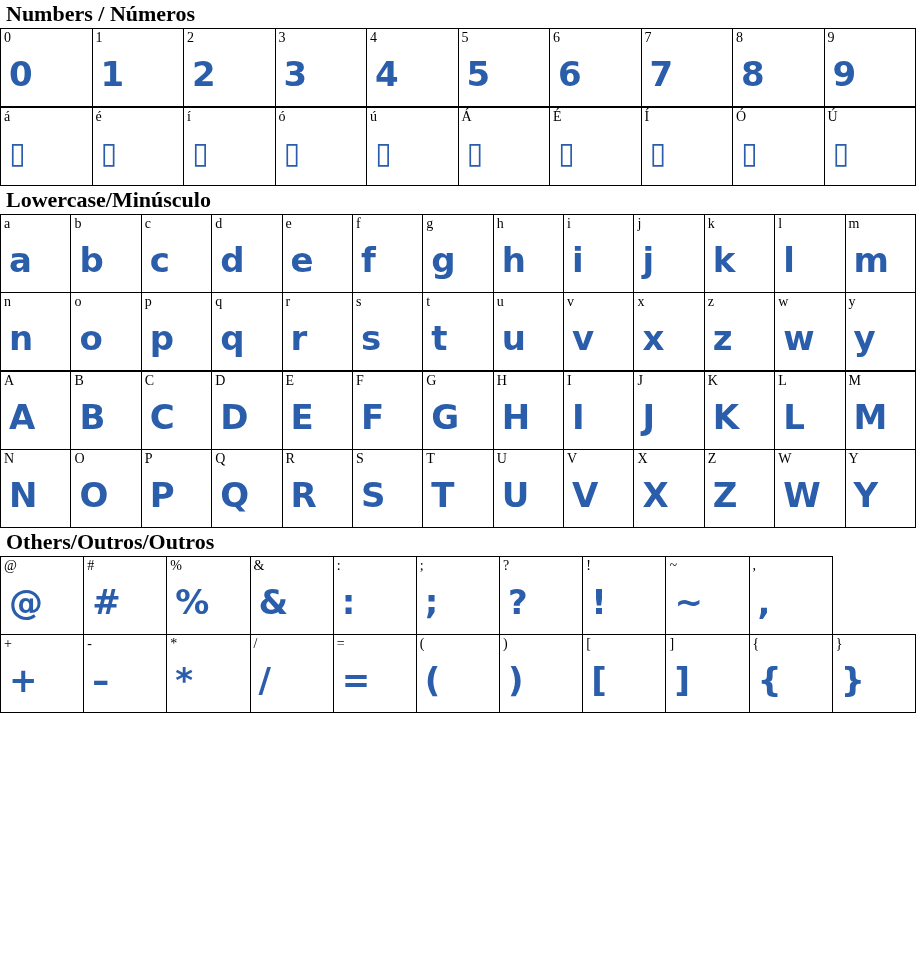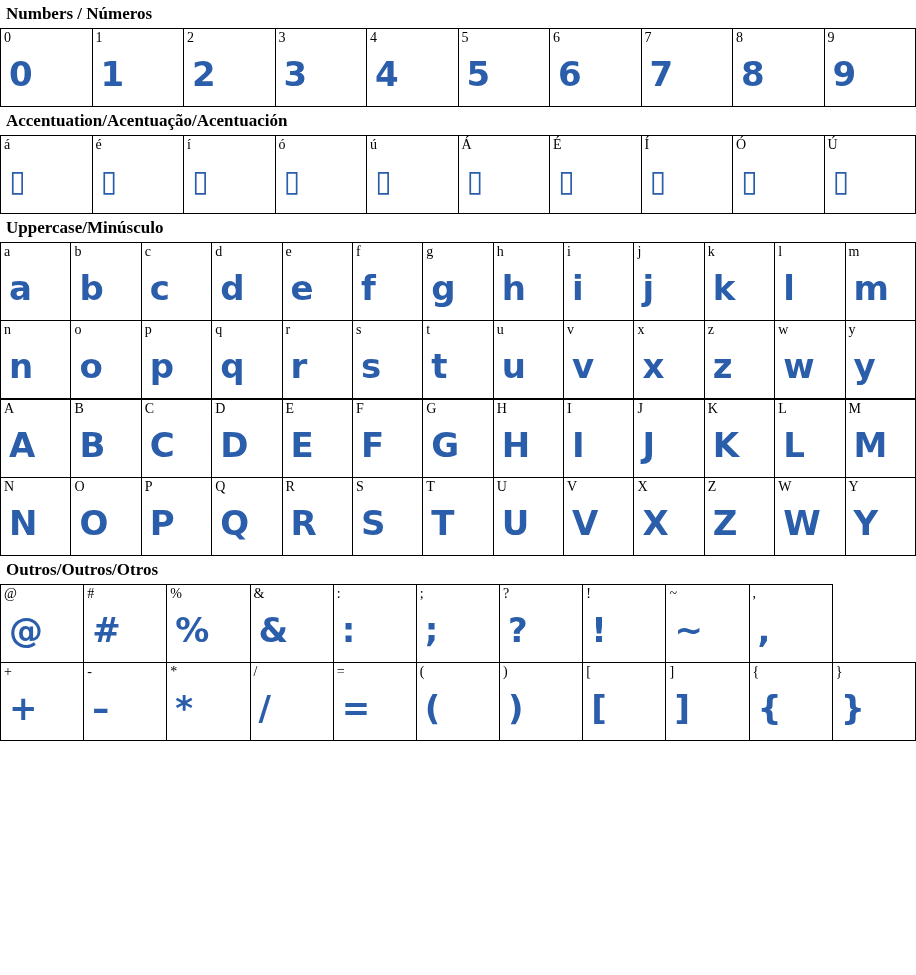--- a/index.html
+++ b/index.html
@@ -14,21 +14,21 @@
     color: #000000;
     position: relative;
     overflow: hidden;
   }
   .page {
     width: 916px;
     position: relative;
   }
   h2.section-title {
     font-family: "Liberation Serif", serif;
-    font-size: 17px;
+    font-size: 22px;
     font-weight: bold;
     margin: 0;
     padding: 4px 0 4px 6px;
     line-height: 20px;
     color: #000;
   }
   table.glyph-table {
     border-collapse: collapse;
     width: 916px;
     table-layout: fixed;
@@ -137,21 +137,20 @@
               <span class="cell-label">8</span>
               <span class="cell-glyph" style="color: rgb(42, 93, 170);">8</span>
             </td>
             <td>
               <span class="cell-label">9</span>
               <span class="cell-glyph" style="color: rgb(42, 93, 170);">9</span>
             </td>
           </tr>
         </tbody>
       </table>
-      <h2 class="section-title">Accentuation/Acentuação/Acentuación</h2>
       <table class="glyph-table">
         <colgroup>
           <col style="width: 10%;">
           <col style="width: 10%;">
           <col style="width: 10%;">
           <col style="width: 10%;">
           <col style="width: 10%;">
           <col style="width: 10%;">
           <col style="width: 10%;">
           <col style="width: 10%;">
@@ -196,21 +195,21 @@
               <span class="cell-label">Ó</span>
               <span class="cell-glyph missing" style="color: rgb(42, 93, 170);">▯</span>
             </td>
             <td>
               <span class="cell-label">Ú</span>
               <span class="cell-glyph missing" style="color: rgb(42, 93, 170);">▯</span>
             </td>
           </tr>
         </tbody>
       </table>
-      <h2 class="section-title">Uppercase/Minúsculo</h2>
+      <h2 class="section-title">Lowercase/Minúsculo</h2>
       <table class="glyph-table">
         <colgroup>
           <col style="width: 7.69231%;">
           <col style="width: 7.69231%;">
           <col style="width: 7.69231%;">
           <col style="width: 7.69231%;">
           <col style="width: 7.69231%;">
           <col style="width: 7.69231%;">
           <col style="width: 7.69231%;">
           <col style="width: 7.69231%;">
@@ -451,21 +450,21 @@
               <span class="cell-label">W</span>
               <span class="cell-glyph" style="color: rgb(42, 93, 170);">W</span>
             </td>
             <td>
               <span class="cell-label">Y</span>
               <span class="cell-glyph" style="color: rgb(42, 93, 170);">Y</span>
             </td>
           </tr>
         </tbody>
       </table>
-      <h2 class="section-title">Outros/Outros/Otros</h2>
+      <h2 class="section-title">Others/Outros/Outros</h2>
       <table class="glyph-table">
         <colgroup>
           <col style="width: 9.09091%;">
           <col style="width: 9.09091%;">
           <col style="width: 9.09091%;">
           <col style="width: 9.09091%;">
           <col style="width: 9.09091%;">
           <col style="width: 9.09091%;">
           <col style="width: 9.09091%;">
           <col style="width: 9.09091%;">

